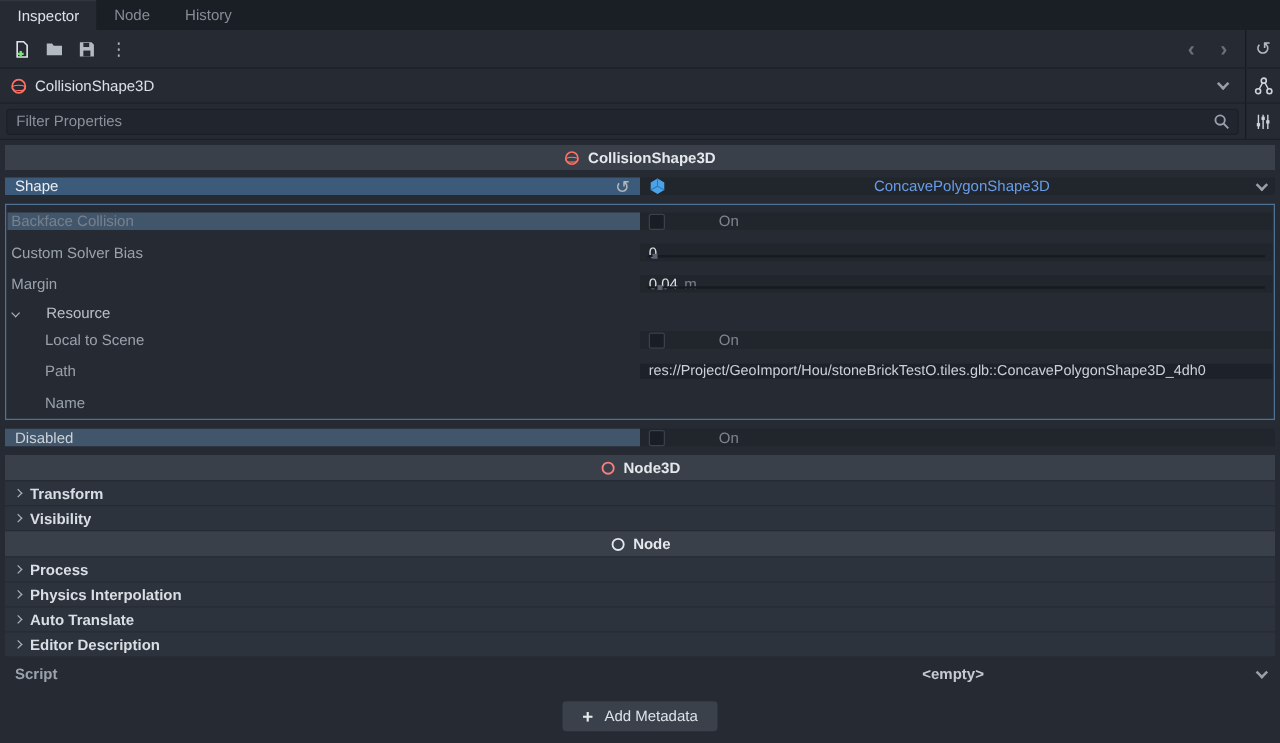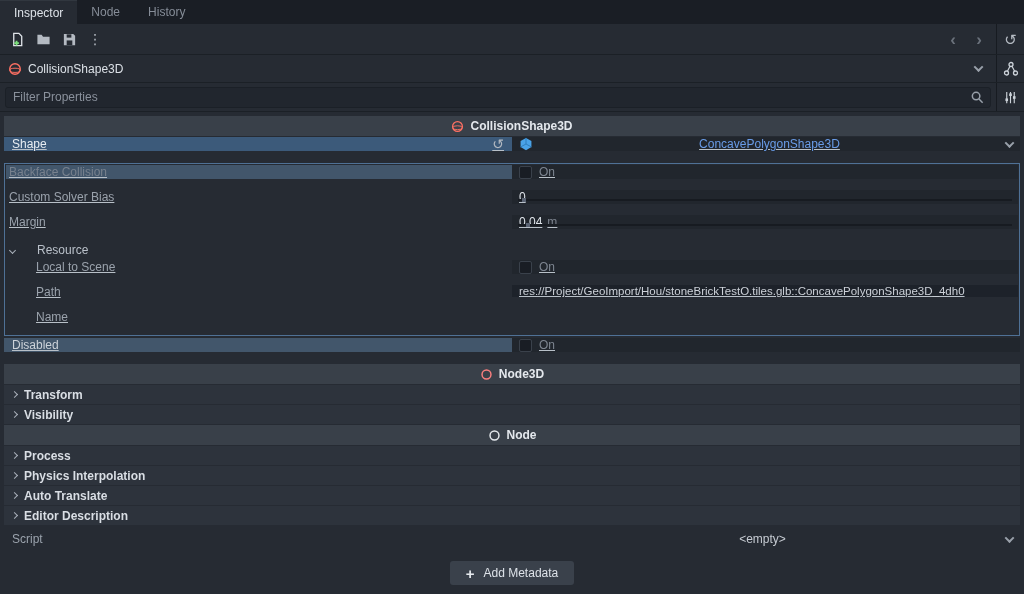--- a/index.html
+++ b/index.html
@@ -49,31 +49,31 @@
   .chev.sm { width:5px; height:5px; border-width:1.5px; border-color:#aab1bb; }
   .chev.sm.right { transform:rotate(-45deg); }
   .chev.sm.down { transform:rotate(45deg); }
 
   
   .content { flex:1; padding:4px 4px 0 4px; display:flex; flex-direction:column; min-height:0; }
 
   .category { height:20px; margin-bottom:1px; background:#394049; display:flex; align-items:center; justify-content:center; gap:6px; flex:none; }
   .category .cat-title { font-weight:bold; color:#e4e8ed; }
 
-  .prow { display:flex; align-items:flex-start; height:24px; margin-bottom:2px; flex:none;text-decoration:underline; }
+  .prow { display:flex; align-items:center; height:24px; margin-bottom:2px; flex:none; }
   .plabel { width:50%; display:flex; align-items:center; padding:0 8px; color:#9aa2ac; gap:6px; }
   .pvalue { width:50%; background:#21262d; display:flex; align-items:center; padding:0 7px; position:relative; min-width:0; }
 
   .prow.hl-strong .plabel { background:#3c5a7a; color:#e8edf2; }
   .prow.hl-soft .plabel { background:#42566b; }
   .plabel.dimtext { color:#77818e; }
   .plabel.litetext { color:#ccd2d9; }
 
   .checkbox { width:13px; height:13px; background:#191d24; border:1px solid #3a414b; border-radius:2px; margin-right:7px; flex:none; }
-  .on-label { color:#7d8590; }
+  .on-label { color:#7d8590;margin-left:36px; }
 
   .num-val { color:#dee3e9; }
   .unit { color:#7b828d; margin-left:5px; }
   .slider-line { position:absolute; left:6px; right:6px; bottom:3px; height:2px; background:#171b21; }
   .slider-dot { position:absolute; bottom:2px; left:10px; width:4px; height:4px; background:#5a6373; }
 
   .subres-box { border:1.5px solid #4f7196; margin-bottom:2px; padding:1px; display:flex; flex-direction:column; flex:none; background:#262b33; }
   .subres-box .prow { margin-bottom:1px; }
   .subres-box .prow:last-child { margin-bottom:0;gap:12px; }
   .indent1 { padding-left:3px; }
@@ -84,21 +84,21 @@
   .field { background:#1d222a; }
   .field .field-text { color:#ccd1d8; font-size:11.5px; white-space:nowrap; overflow:hidden; }
 
   .shape-value { gap:6px; }
   .shape-name { flex:1; text-align:center; color:#699ce8; white-space:nowrap; overflow:hidden; }
   .revert { margin-left:auto; color:#b2b8c0; font-size:14px; line-height:1; }
 
   .section-row { height:19px; margin-bottom:1px; background:#2d333c; display:flex; align-items:center; gap:7px; padding:0 8px; flex:none; }
   .section-row .sec-label { font-weight:bold; color:#d9dee4; }
 
-  .script-row { height:24px; margin:1px 0 2px 0; display:flex; align-items:center; flex:none; }
+  .script-row { height:24px; margin:1px 0 2px 0; display:flex; align-items:center; flex:none;font-weight:bold; }
   .script-row .plabel { width:50%; }
   .script-value { width:50%; display:flex; align-items:center; padding:0 7px; }
   .script-empty { flex:1; text-align:center; color:#c6cbd2; }
 
   .add-meta-wrap { display:flex; justify-content:center; margin-top:8px; flex:none; }
   .add-meta-btn { height:24px; display:flex; align-items:center; gap:9px; padding:0 16px; background:#3a414b; border-radius:3px; color:#dde2e8; cursor:default; }
   .plus-glyph { color:#e6eaee; font-size:15px; font-weight:bold; line-height:1; }
 
   svg { display:block; }
 </style>

